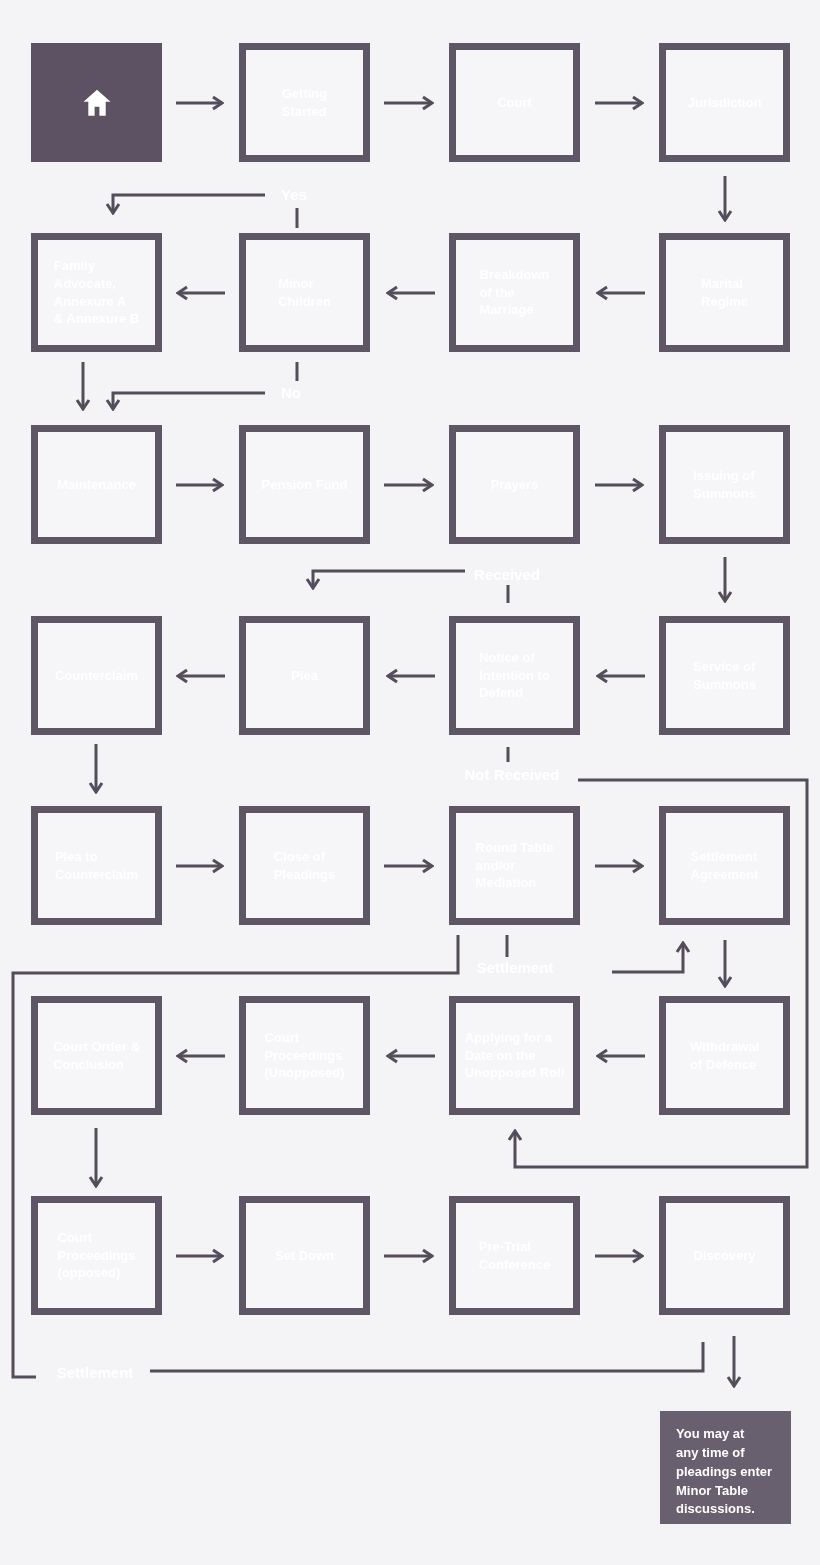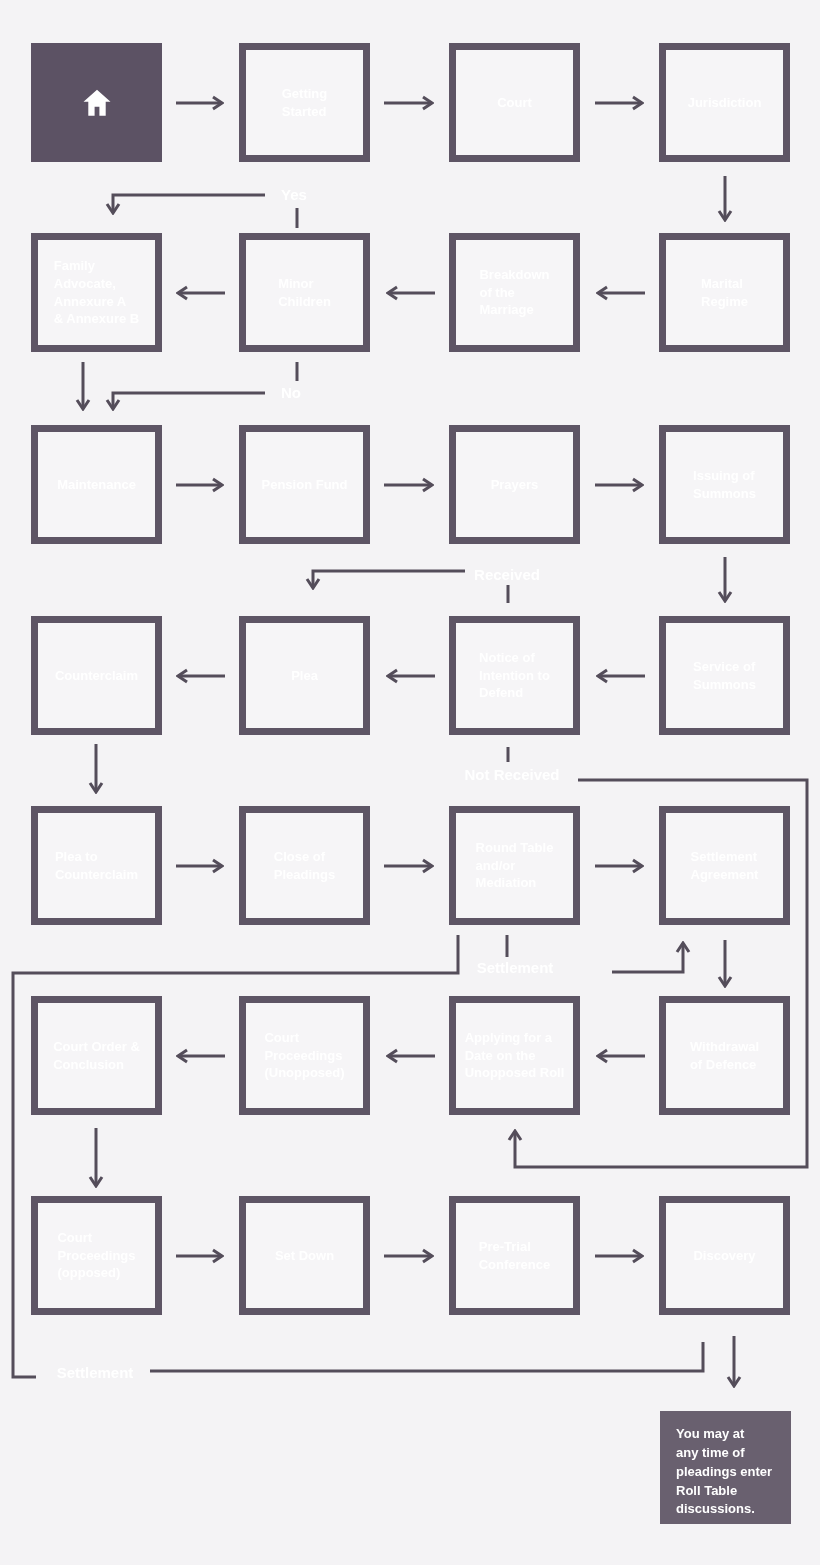--- a/index.html
+++ b/index.html
@@ -206,17 +206,17 @@
   <div class="edge-label" style="left:291px;top:392px">No</div>
   <div class="edge-label" style="left:507px;top:574px">Received</div>
   <div class="edge-label" style="left:512px;top:774px">Not Received</div>
   <div class="edge-label" style="left:515px;top:967px">Settlement</div>
   <div class="edge-label" style="left:95px;top:1372px">Settlement</div>
 
   <div class="note">
     <div class="note-text">You may at
 any time of
 pleadings enter
-Roll Table
+Minor Table
 discussions.</div>
   </div>
 
 </div>
 
 </body></html>

